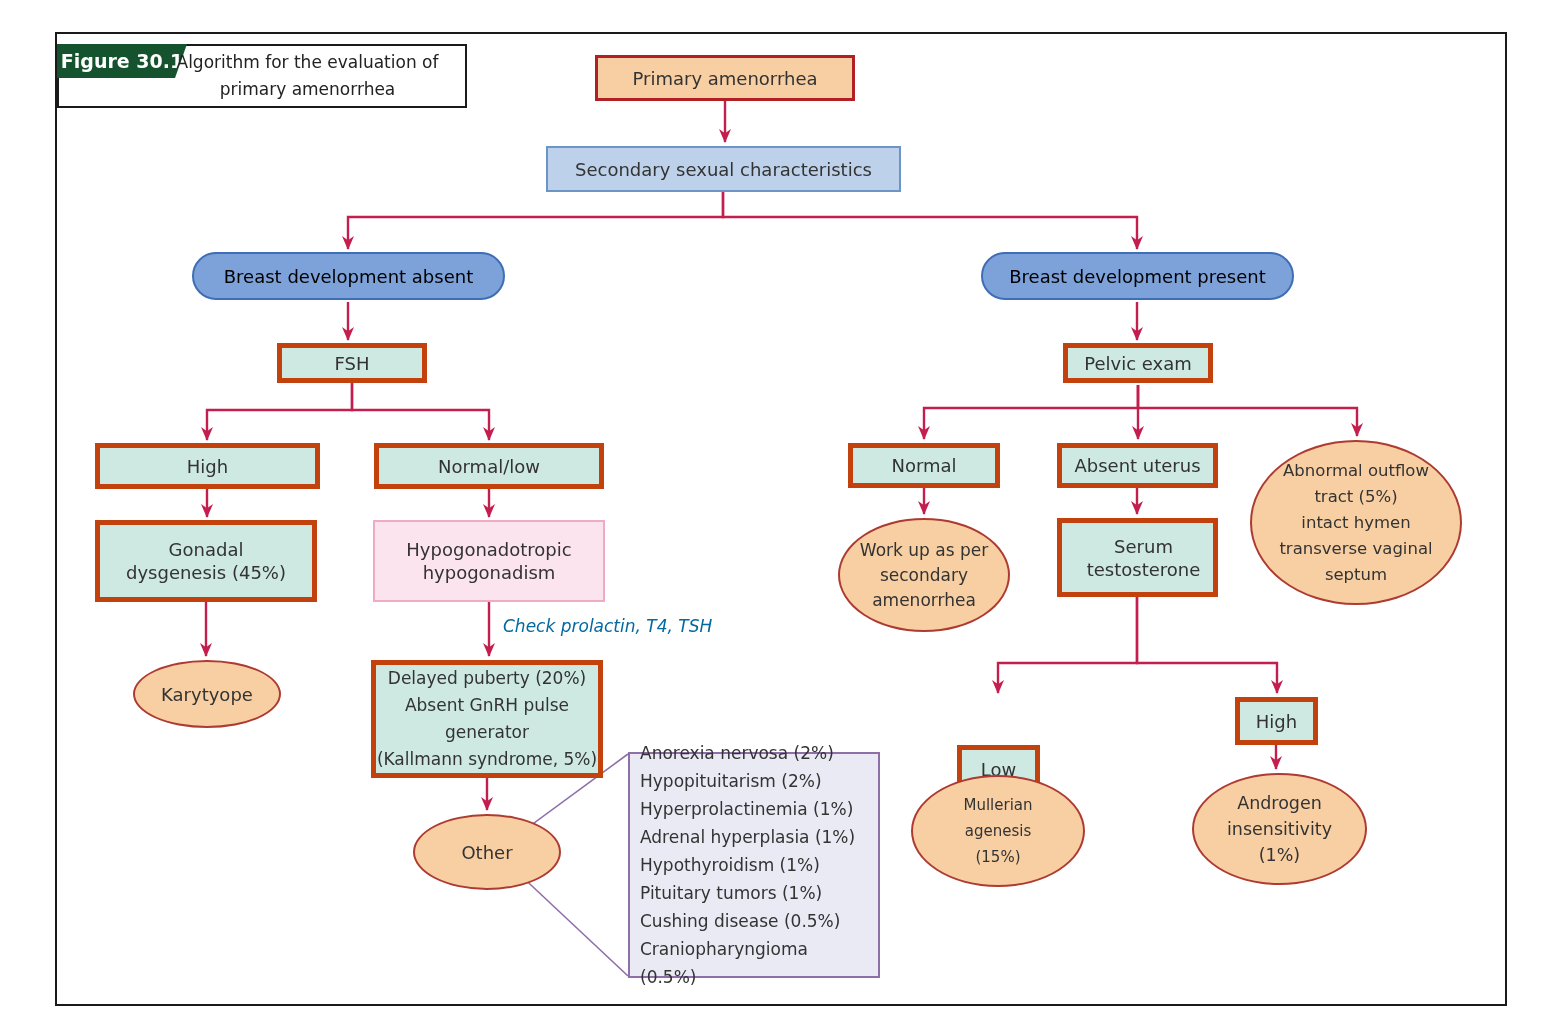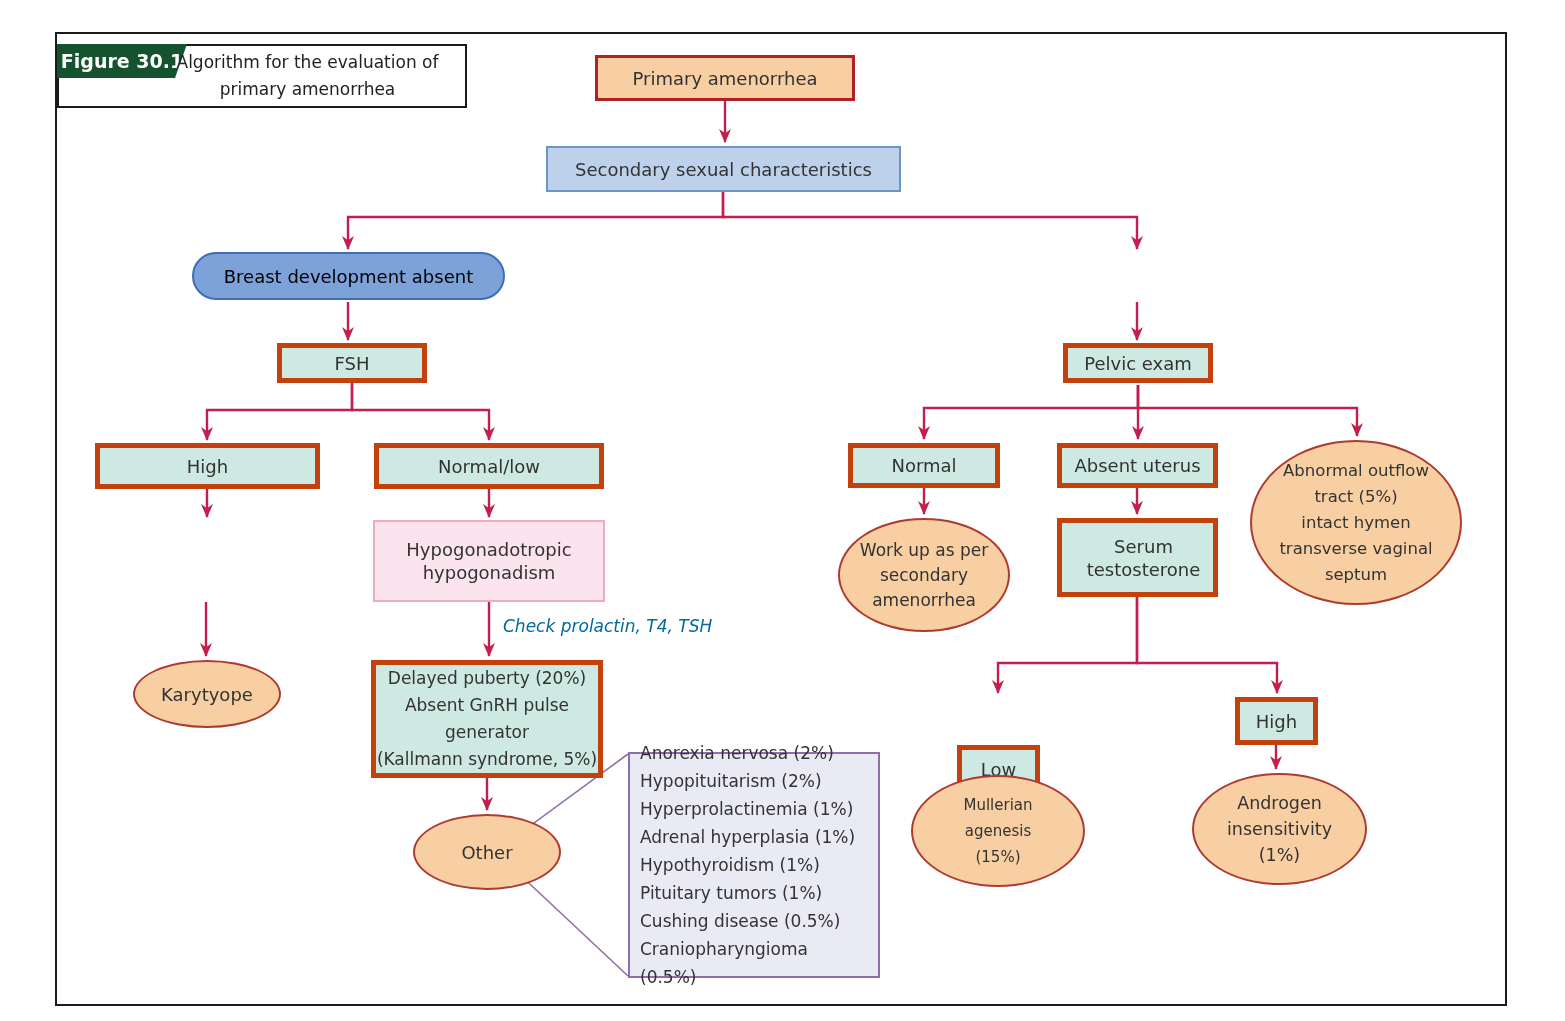--- a/index.html
+++ b/index.html
@@ -80,29 +80,36 @@
 
   <div class="node peachbox" style="left:595px;top:55px;width:260px;height:46px;">
     <span>Primary amenorrhea</span>
   </div>
   <div class="node bluebox" style="left:546px;top:146px;width:355px;height:46px;">
     <span>Secondary sexual characteristics</span>
   </div>
   <div class="node pill" style="left:192px;top:252px;width:313px;height:48px;">
     <span>Breast development absent</span>
   </div>
+  <div class="node pill" style="left:981px;top:252px;width:313px;height:48px;">
+    <span>Breast development present</span>
+  </div>
 
   <div class="node teal" style="left:277px;top:343px;width:150px;height:40px;">
     <span>FSH</span>
   </div>
   <div class="node teal" style="left:95px;top:443px;width:225px;height:46px;">
     <span>High</span>
   </div>
   <div class="node teal" style="left:374px;top:443px;width:230px;height:46px;">
     <span>Normal/low</span>
+  </div>
+  <div class="node teal" style="left:95px;top:520px;width:222px;height:82px;">
+    <span>Gonadal</span>
+    <span>dysgenesis (45%)</span>
   </div>
   <div class="node pinkbox" style="left:373px;top:520px;width:232px;height:82px;">
     <span>Hypogonadotropic</span>
     <span>hypogonadism</span>
   </div>
   <div class="node ellipse" style="left:133px;top:660px;width:148px;height:68px;">
     <span>Karytyope</span>
   </div>
   <div class="float-label" style="left:503px;top:616px;">Check prolactin, T4, TSH</div>
   <div class="node teal" style="left:371px;top:660px;width:232px;height:118px;font-size:17px;line-height:27px;">

